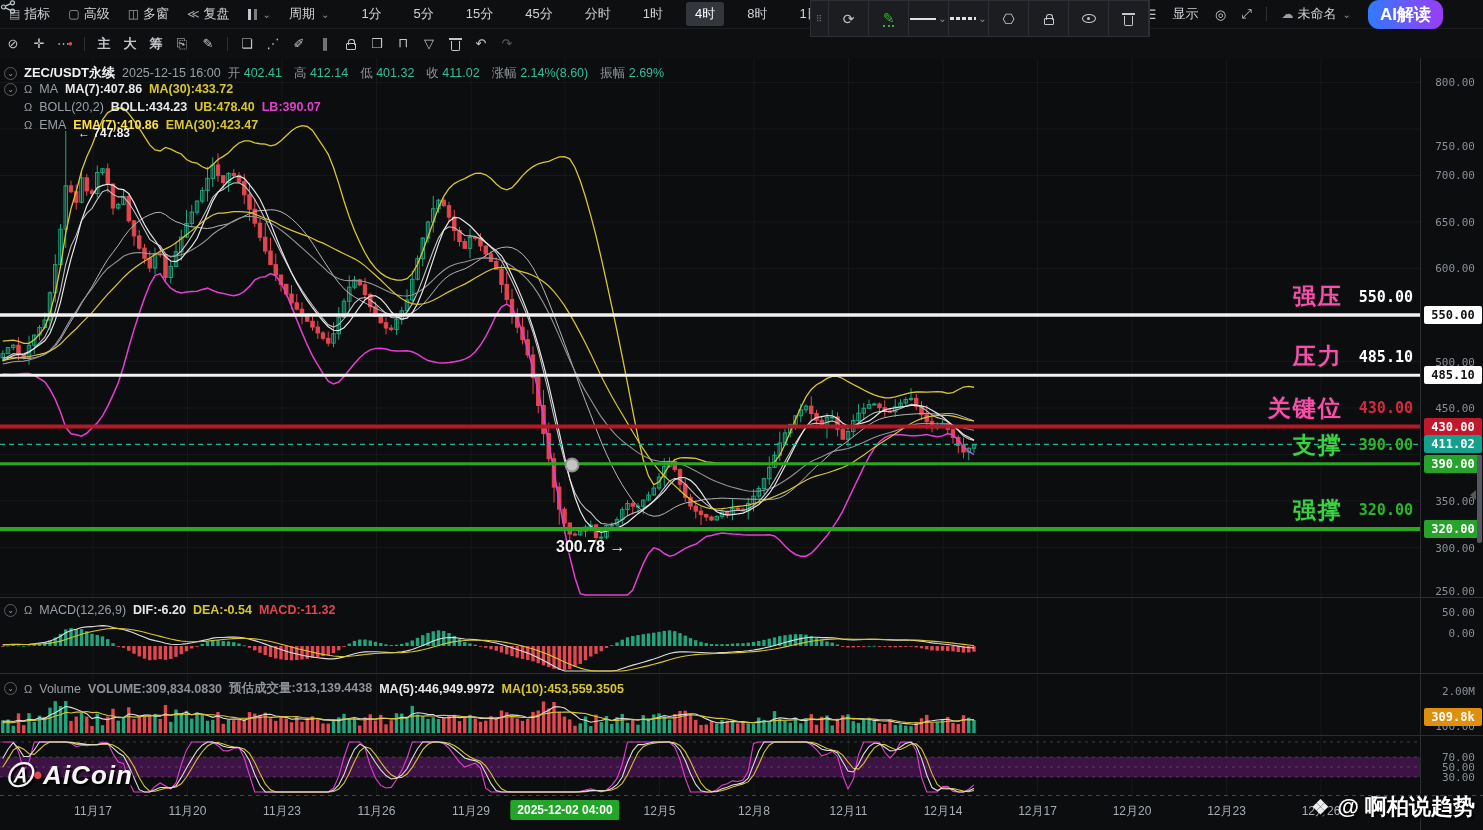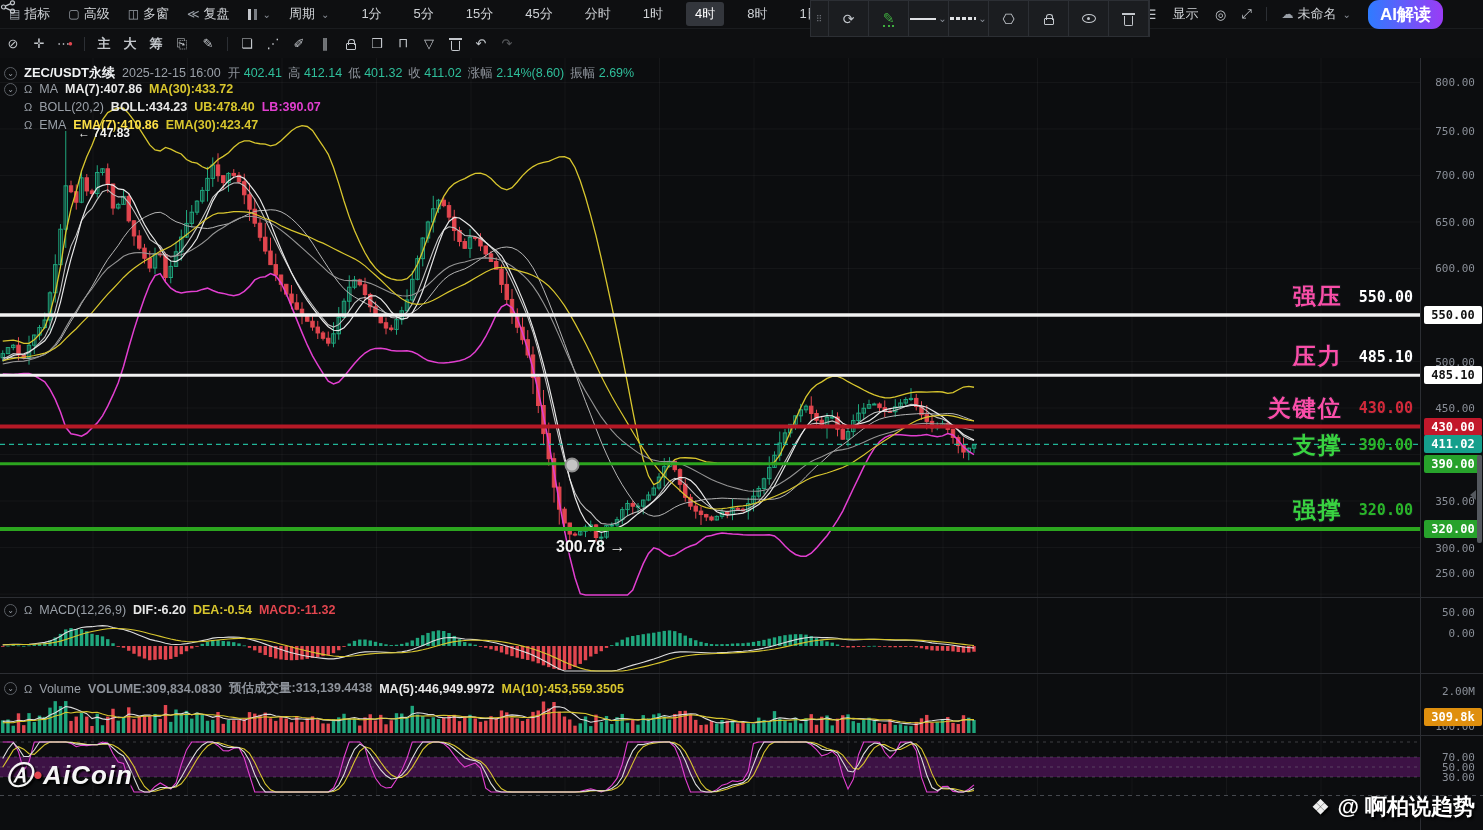--- a/index.html
+++ b/index.html
@@ -1054,21 +1054,21 @@
       </span>
       <span class="fcell">
         <span class="trashic"></span>
       </span>
     </div>
 
   <div class="legend" style="left:4px;top:64px">
     <span class="chev">⌄</span>
     <span class="sym">ZEC/USDT永续</span>
     <span class="dt">2025-12-15 16:00</span>
-    <span id="ohlc-fields" style="display:flex;gap:6px">
+    <span id="ohlc-fields" style="display:flex;gap:12px">
         <span><span class="k">开</span> <span class="v">402.41</span></span>
         <span><span class="k">高</span> <span class="v">412.14</span></span>
         <span><span class="k">低</span> <span class="v">401.32</span></span>
         <span><span class="k">收</span> <span class="v">411.02</span></span>
         <span><span class="k">涨幅</span> <span class="v">2.14%(8.60)</span></span>
         <span><span class="k">振幅</span> <span class="v">2.69%</span></span>
       </span>
   </div>
   <div id="legend-rows">
       <div class="legend" style="left: 4px; top: 82px;">
@@ -1136,48 +1136,64 @@
     </div>
 
   <div id="annotations">
       <div class="ann" style="left: 78px; top: 126px; font-size: 12px;">← 747.83</div>
       <div class="ann" style="left: 556px; top: 538px; font-size: 16px;">300.78 →</div>
     </div>
 
   <div class="yaxis">
     <div id="yticks">
         <div class="ytick" style="top: 24.45px;">800.00</div>
-        <div class="ytick" style="top: 73px; margin-left: 22px;">750.00</div>
+        <div class="ytick" style="top: 88px; margin-left: 22px;">750.00</div>
         <div class="ytick" style="top: 117.47px; text-align: center;">700.00</div>
         <div class="ytick" style="top: 163.98px;">650.00</div>
         <div class="ytick" style="top: 210.49px;">600.00</div>
         <div class="ytick" style="top: 303.51px;">500.00</div>
         <div class="ytick" style="top: 350.02px;">450.00</div>
         <div class="ytick" style="top: 443.04px;">350.00</div>
         <div class="ytick" style="top: 489.55px;">300.00</div>
-        <div class="ytick" style="top: 515px;">250.00</div>
+        <div class="ytick" style="top: 533px;">250.00</div>
         <div class="ytag" style="top: 257px; background: rgb(255, 255, 255); color: rgb(17, 17, 17);">550.00</div>
         <div class="ytag" style="top: 317.37px; background: rgb(255, 255, 255); color: rgb(17, 17, 17);">485.10</div>
         <div class="ytag" style="top: 368.624px; background: rgb(194, 24, 43); color: rgb(255, 255, 255);">430.00</div>
         <div class="ytag" style="top: 405.832px; background: rgb(39, 162, 43); color: rgb(255, 255, 255);">390.00</div>
         <div class="ytag" style="top: 470.946px; background: rgb(39, 162, 43); color: rgb(255, 255, 255);">320.00</div>
         <div class="ytag" style="top: 386.279px; background: rgb(21, 159, 140); color: rgb(255, 255, 255);">411.02</div>
         <div class="ytick" style="top: 554px;">50.00</div>
         <div class="ytick" style="top: 575px;">0.00</div>
         <div class="ytick" style="top: 633px;">2.00M</div>
         <div class="ytag" style="top: 659px; background: rgb(223, 143, 14); color: rgb(255, 255, 255);">309.8k</div>
         <div class="ytick" style="top: 668px; text-align: center;">100.00</div>
         <div class="ytick" style="top: 699px;">70.00</div>
         <div class="ytick" style="top: 709px;">50.00</div>
         <div class="ytick" style="top: 719px;">30.00</div>
       </div>
     <div class="scrollthumb"></div>
     <div class="scrollarrow"></div>
   </div>
 
+  <div class="xaxis" id="xaxis">
+      <div class="xtick" style="left: 93px;">11月17</div>
+      <div class="xtick" style="left: 187.5px;">11月20</div>
+      <div class="xtick" style="left: 282px;">11月23</div>
+      <div class="xtick" style="left: 376.5px;">11月26</div>
+      <div class="xtick" style="left: 471px;">11月29</div>
+      <div class="xtick hl" style="left: 565px;">2025-12-02 04:00</div>
+      <div class="xtick" style="left: 659.5px;">12月5</div>
+      <div class="xtick" style="left: 754px;">12月8</div>
+      <div class="xtick" style="left: 848.5px;">12月11</div>
+      <div class="xtick" style="left: 943px;">12月14</div>
+      <div class="xtick" style="left: 1037.5px;">12月17</div>
+      <div class="xtick" style="left: 1132px;">12月20</div>
+      <div class="xtick" style="left: 1226.5px;">12月23</div>
+      <div class="xtick" style="left: 1321px;">12月26</div>
+    </div>
 
   <div class="wm-aicoin">
     <span>Ⓐ</span><span class="dot">•</span><span>AiCoin</span>
   </div>
   <div class="wm-author">
     <span class="logo">❖</span>
     <span>@ 啊柏说趋势</span>
   </div>
 </div>
 

